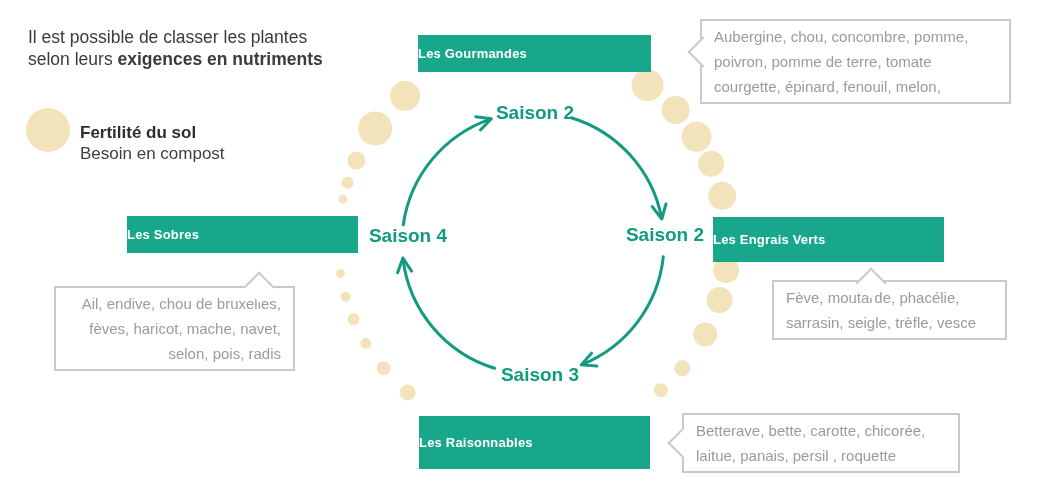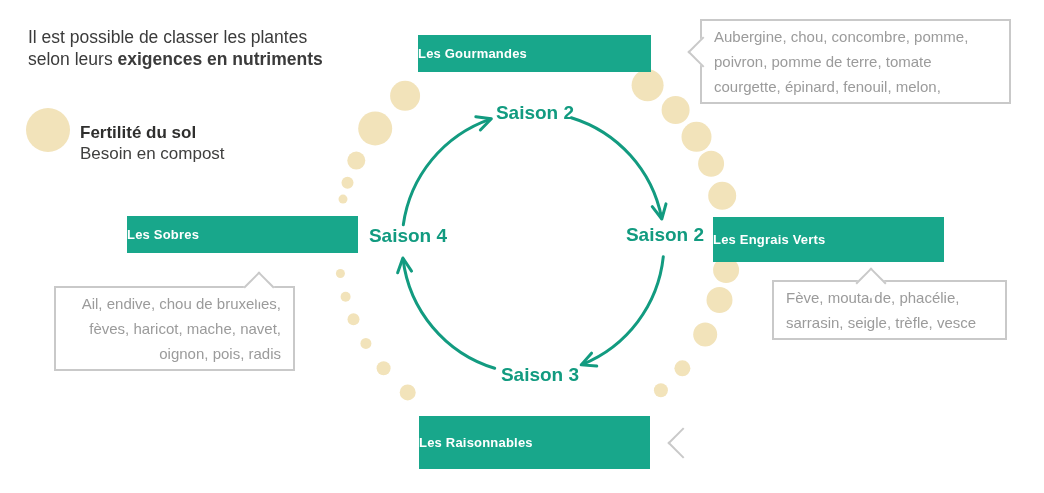--- a/index.html
+++ b/index.html
@@ -142,22 +142,26 @@
     <div>courgette, épinard, fenouil, melon,</div>
   </div>
   <div class="tail tail-left tail-tr"></div>
 
   <div class="bubble bubble-r">
     <div>Fève, moutarde, phacélie,</div>
     <div>sarrasin, seigle, trèfle, vesce</div>
   </div>
   <div class="tail tail-up tail-r"></div>
 
+  <div class="bubble bubble-br">
+    <div>Betterave, bette, carotte, chicorée,</div>
+    <div>laitue, panais, persil , roquette</div>
+  </div>
   <div class="tail tail-left tail-br"></div>
 
   <div class="bubble bubble-bl">
     <div>Ail, endive, chou de bruxelles,</div>
     <div>fèves, haricot, mache, navet,</div>
-    <div>oignon, pois, radis</div>
+    <div>selon, pois, radis</div>
   </div>
   <div class="tail tail-up tail-bl"></div>
 
 </div>
 
 </body></html>

